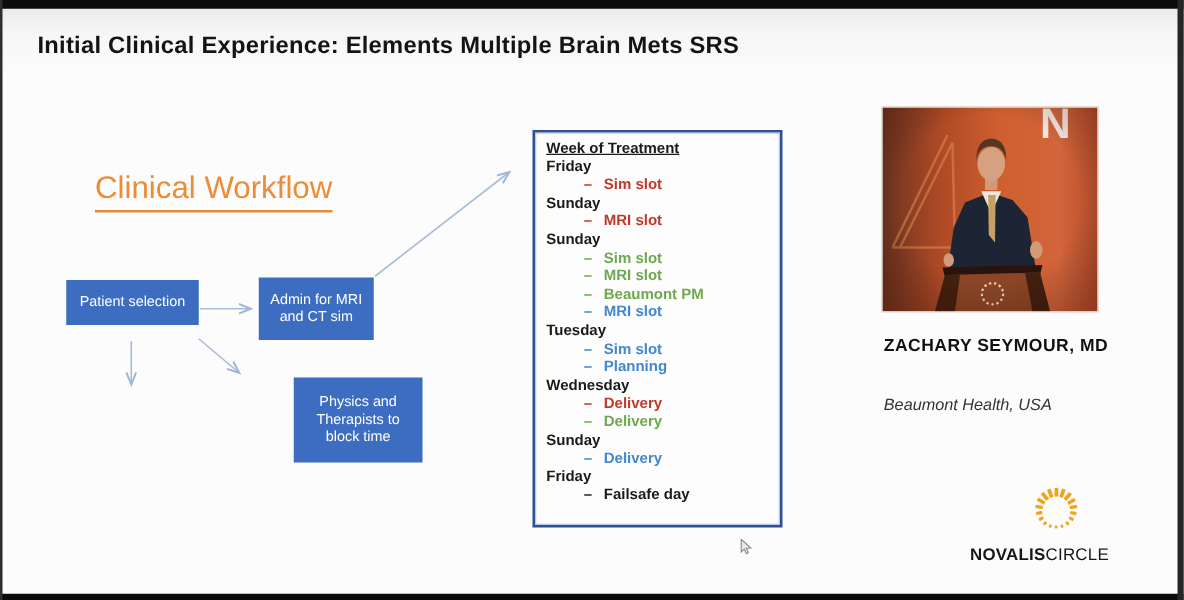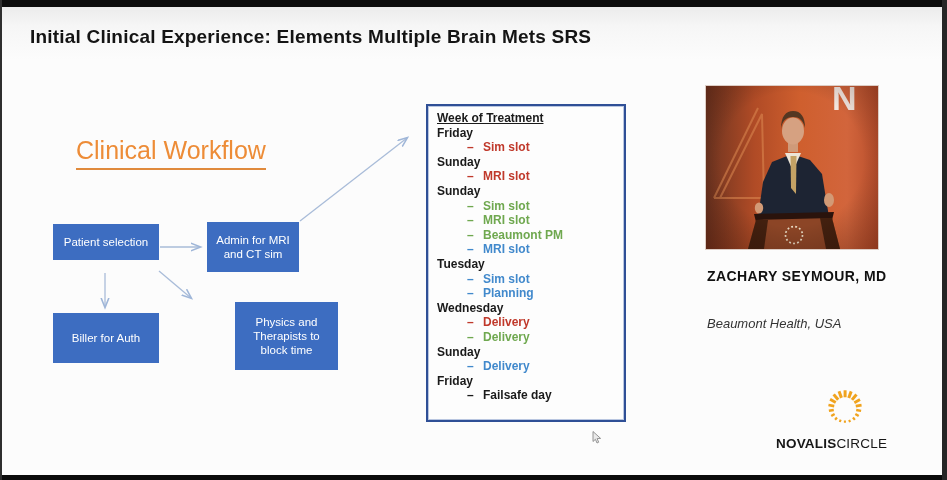--- a/index.html
+++ b/index.html
@@ -67,21 +67,20 @@
 <body>
 
 <div id="stage">
 
   <div id="slide-title">Initial Clinical Experience: Elements Multiple Brain Mets SRS</div>
 
   <div id="workflow-heading">Clinical Workflow</div>
 
   <div class="flownode" id="node-patient">Patient selection</div>
   <div class="flownode" id="node-admin">Admin for MRI and CT sim</div>
-  <div class="flownode" id="node-biller">Biller for Auth</div>
   <div class="flownode" id="node-physics">Physics and Therapists to block time</div>
 
   <svg id="arrows" width="947" height="480">
     <defs>
       <marker id="ah" markerWidth="9" markerHeight="8" refX="7" refY="3.5" orient="auto">
         <path d="M0,0.5 L7.5,3.5 L0,6.5" fill="none" stroke="#9fb6d8" stroke-width="1.2"></path>
       </marker>
     </defs>
     <g stroke="#a9bcd9" stroke-width="1.3" fill="none">
       <line x1="160" y1="247" x2="200" y2="247" marker-end="url(#ah)"></line>

